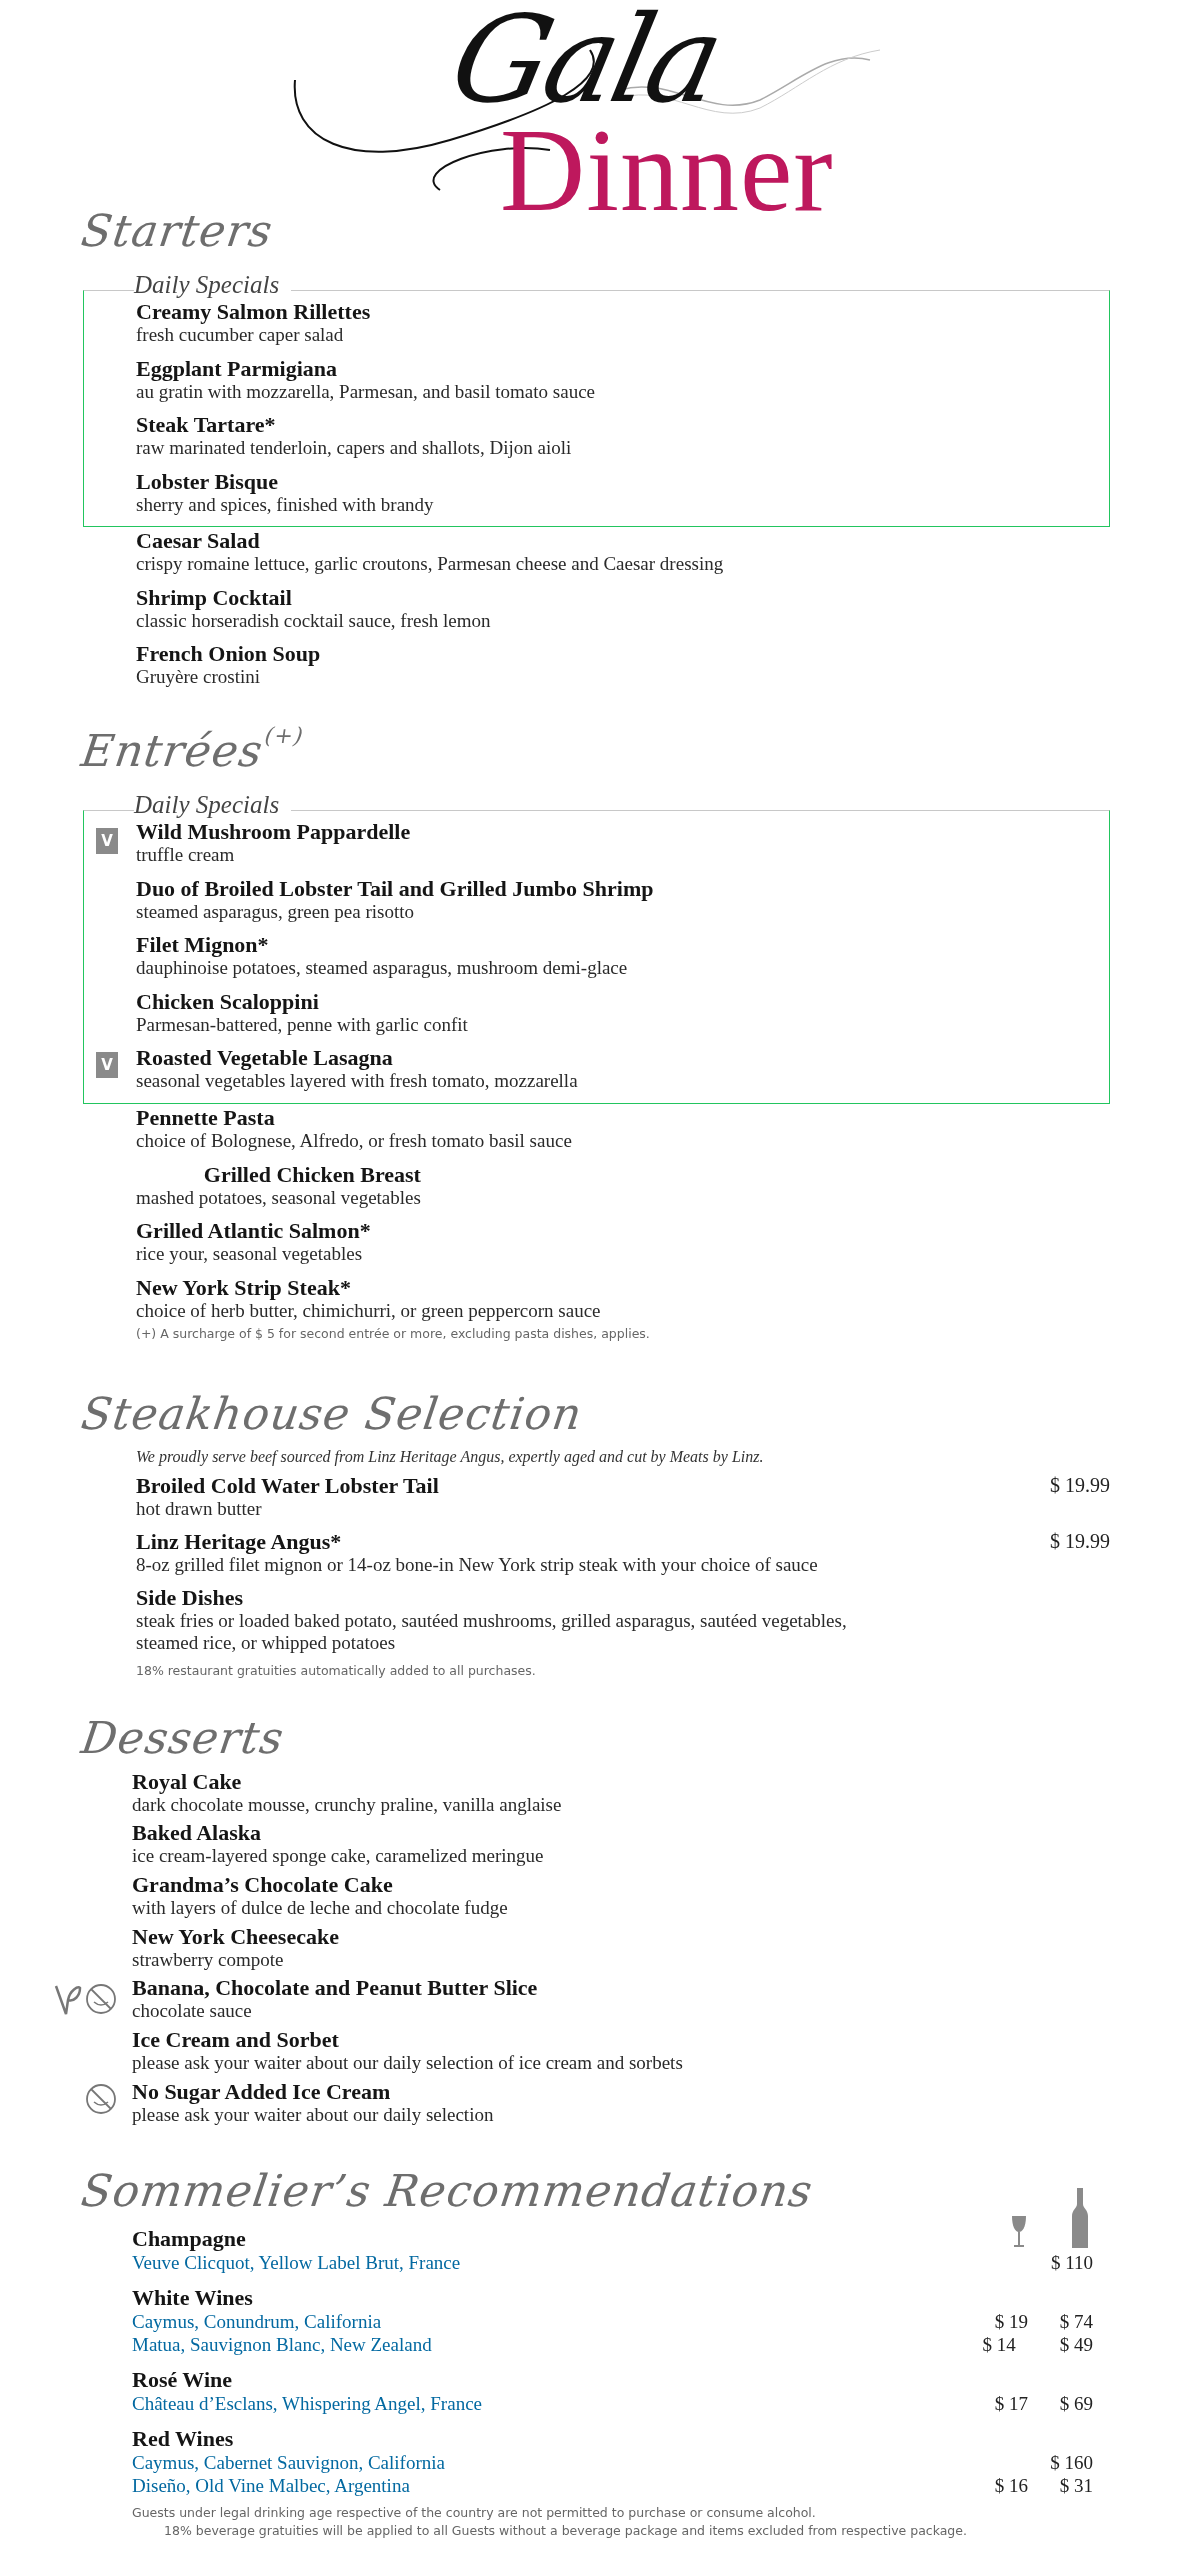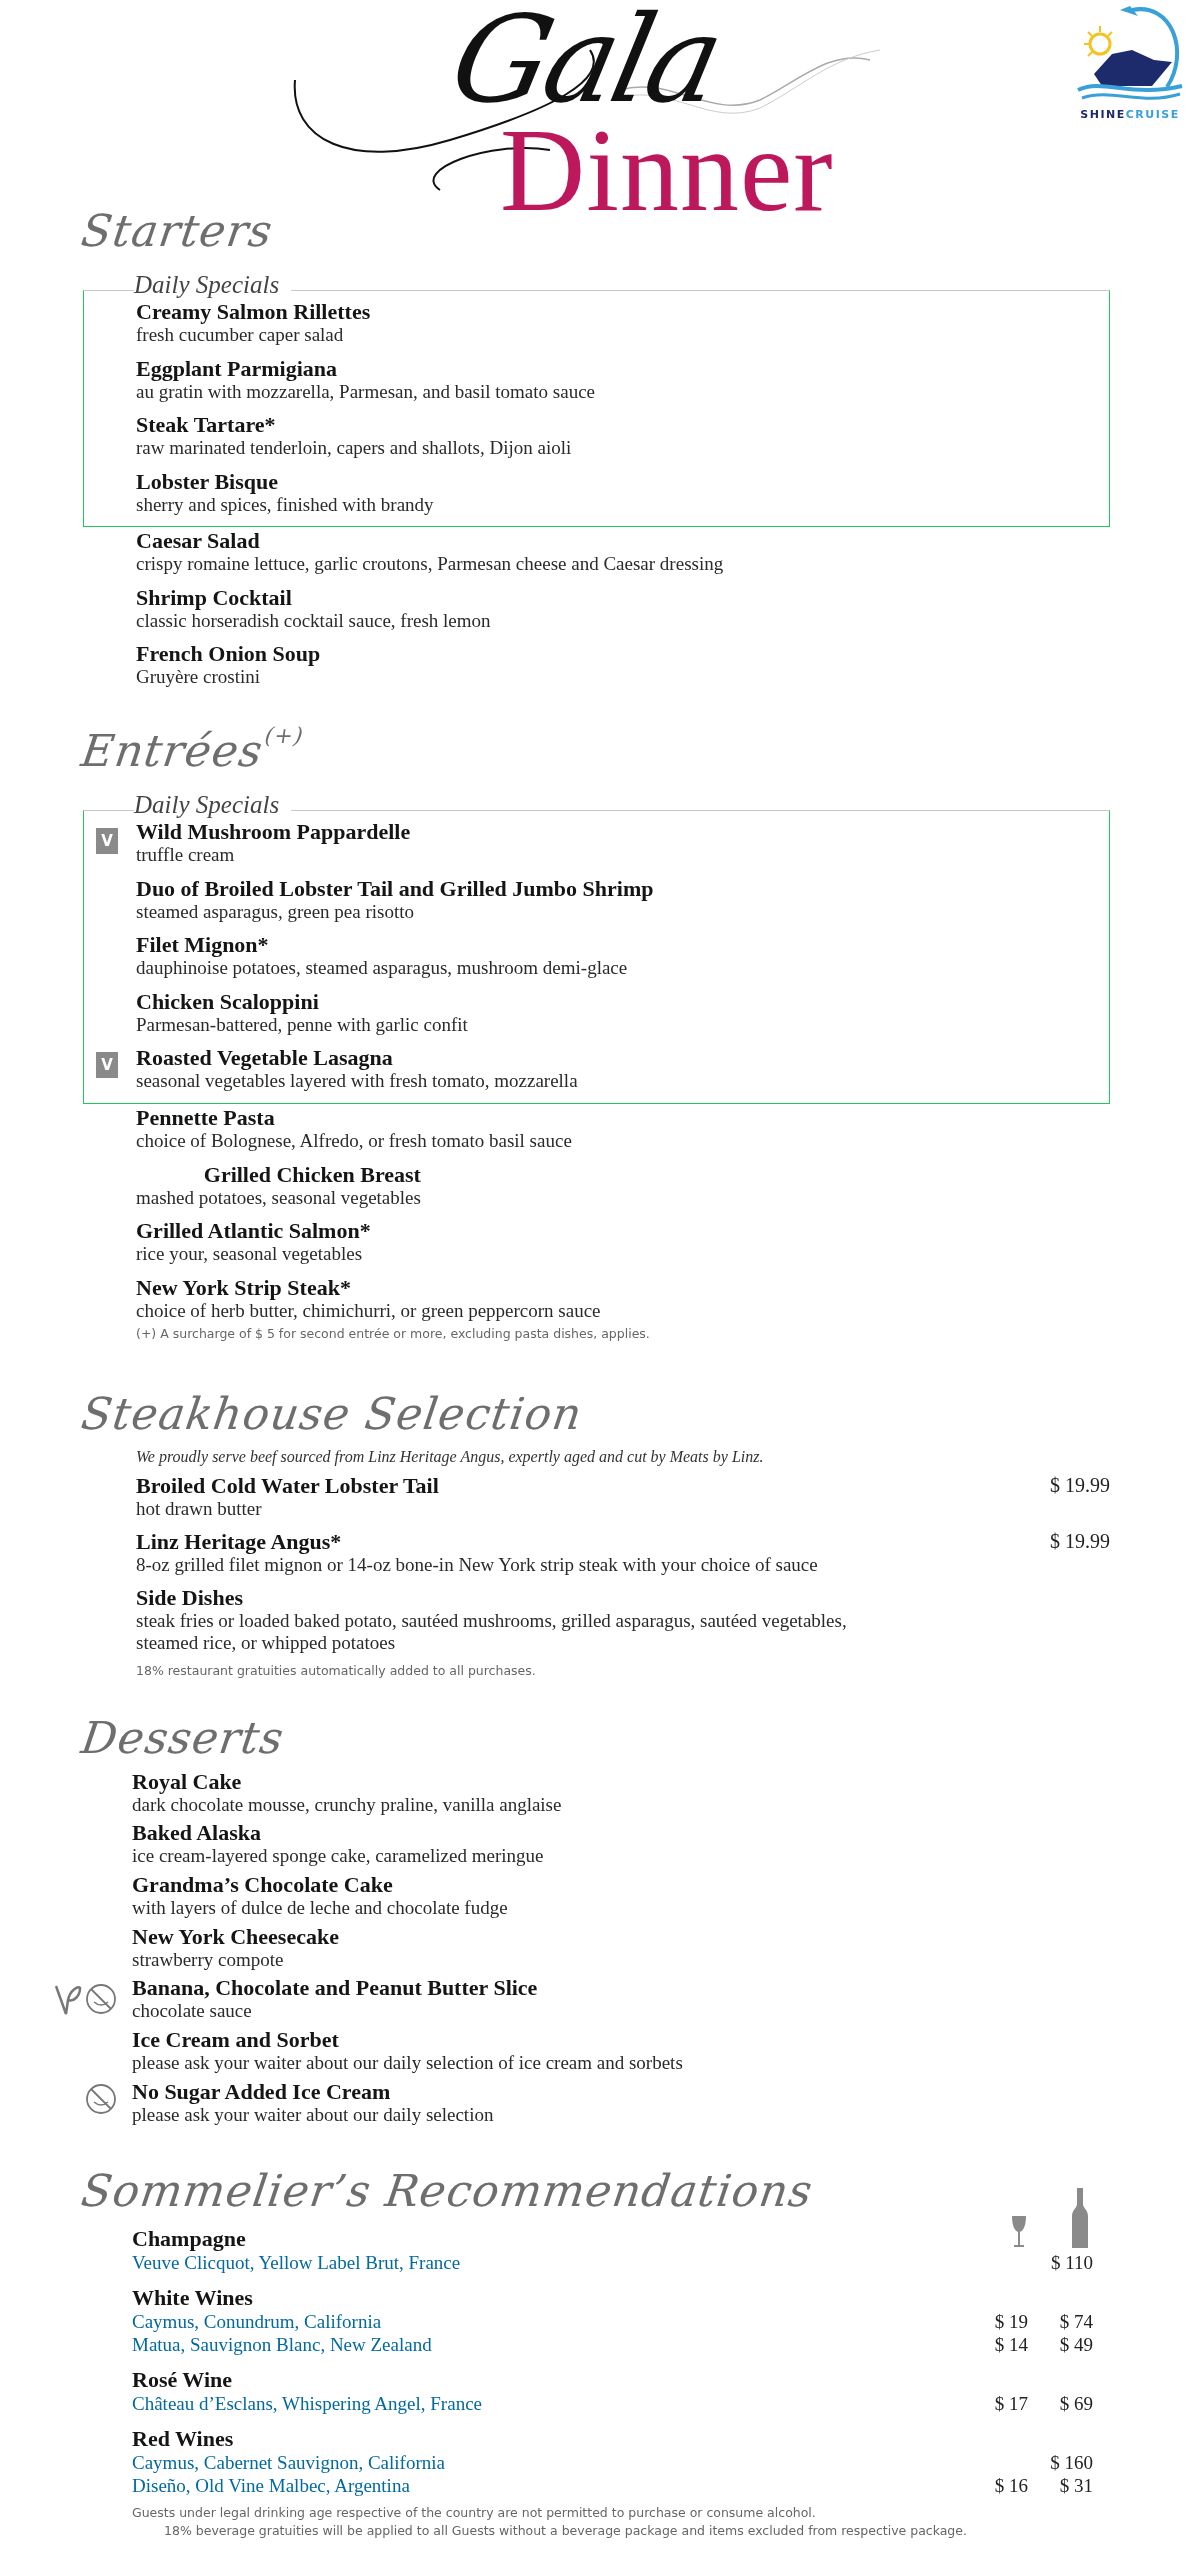--- a/index.html
+++ b/index.html
@@ -34,38 +34,20 @@
 
 <div class="header">
   <svg class="swirl" width="620" height="180" viewBox="0 0 620 180">
     <path d="M5 60 C 0 120, 60 150, 160 120 C 260 90, 320 60, 300 30" fill="none" stroke="#111" stroke-width="2"></path>
     <path d="M150 170 C 120 150, 200 120, 260 130" fill="none" stroke="#111" stroke-width="2"></path>
     <path d="M330 70 C 380 55, 420 100, 470 80 C 510 60, 540 30, 580 40" fill="none" stroke="#aaa" stroke-width="1.5"></path>
     <path d="M330 78 C 380 63, 420 108, 470 88 C 510 68, 540 38, 590 30" fill="none" stroke="#ccc" stroke-width="1"></path>
   </svg>
   <div class="gala">Gala</div>
   <div class="dinner">Dinner</div>
-  <div class="logo">
-    <svg width="116" height="104" viewBox="0 0 116 104">
-      <path d="M60 8 C 100 0, 118 50, 95 85" fill="none" stroke="#3aa0d8" stroke-width="4"></path>
-      <path d="M48 8 L 66 14 L 58 4 Z" fill="#3aa0d8"></path>
-      <circle cx="28" cy="42" r="10" fill="none" stroke="#f4c320" stroke-width="3"></circle>
-      <g stroke="#f4c320" stroke-width="2">
-          <line x1="28" y1="24" x2="28" y2="30"></line>
-          <line x1="12" y1="42" x2="18" y2="42"></line>
-          <line x1="16" y1="30" x2="20" y2="34"></line>
-          <line x1="40" y1="30" x2="36" y2="34"></line>
-          <line x1="16" y1="54" x2="20" y2="50"></line>
-        </g>
-      <path d="M22 72 L 40 52 L 60 48 L 82 58 L 100 60 L 80 84 L 30 84 Z" fill="#1d2a6b"></path>
-      <path d="M6 88 C 30 76, 60 96, 110 84" fill="none" stroke="#3aa0d8" stroke-width="4"></path>
-      <path d="M10 96 C 40 86, 70 104, 108 92" fill="none" stroke="#3aa0d8" stroke-width="3"></path>
-    </svg>
-    <div class="logo-text"><span class="shine">SHINE</span><span class="cruise">CRUISE</span></div>
-  </div>
 </div>
 
 <div class="section-title" style="top:205px;">Starters</div>
 <div class="box" style="top:290px;height:235px;">
   <div class="box-legend">Daily Specials</div>
 </div>
 <div class="item" style="top:300px;">
     <div class="name">Creamy Salmon Rillettes</div>
     <div class="desc">fresh cucumber caper salad</div>
   </div>
@@ -213,21 +195,21 @@
 <div class="wine-head" style="top:2226px;">Champagne</div>
 <div class="wine-line" style="top:2252px;">Veuve Clicquot, Yellow Label Brut, France</div>
 <div class="p1" style="top:2252px;"></div>
 <div class="p2" style="top:2252px;">$ 110</div>
 
 <div class="wine-head" style="top:2285px;">White Wines</div>
 <div class="wine-line" style="top:2311px;">Caymus, Conundrum, California</div>
 <div class="p1" style="top:2311px;">$ 19</div>
 <div class="p2" style="top:2311px;">$ 74</div>
 <div class="wine-line" style="top:2334px;">Matua, Sauvignon Blanc, New Zealand</div>
-<div class="p1" style="top:2334px;">$ 14</div>
+<div class="p1" style="top:2334px;text-align:center;">$ 14</div>
 <div class="p2" style="top:2334px;">$ 49</div>
 
 <div class="wine-head" style="top:2367px;">Rosé Wine</div>
 <div class="wine-line" style="top:2393px;">Château d’Esclans, Whispering Angel, France</div>
 <div class="p1" style="top:2393px;">$ 17</div>
 <div class="p2" style="top:2393px;">$ 69</div>
 
 <div class="wine-head" style="top:2426px;">Red Wines</div>
 <div class="wine-line" style="top:2452px;">Caymus, Cabernet Sauvignon, California</div>
 <div class="p1" style="top:2452px;"></div>

